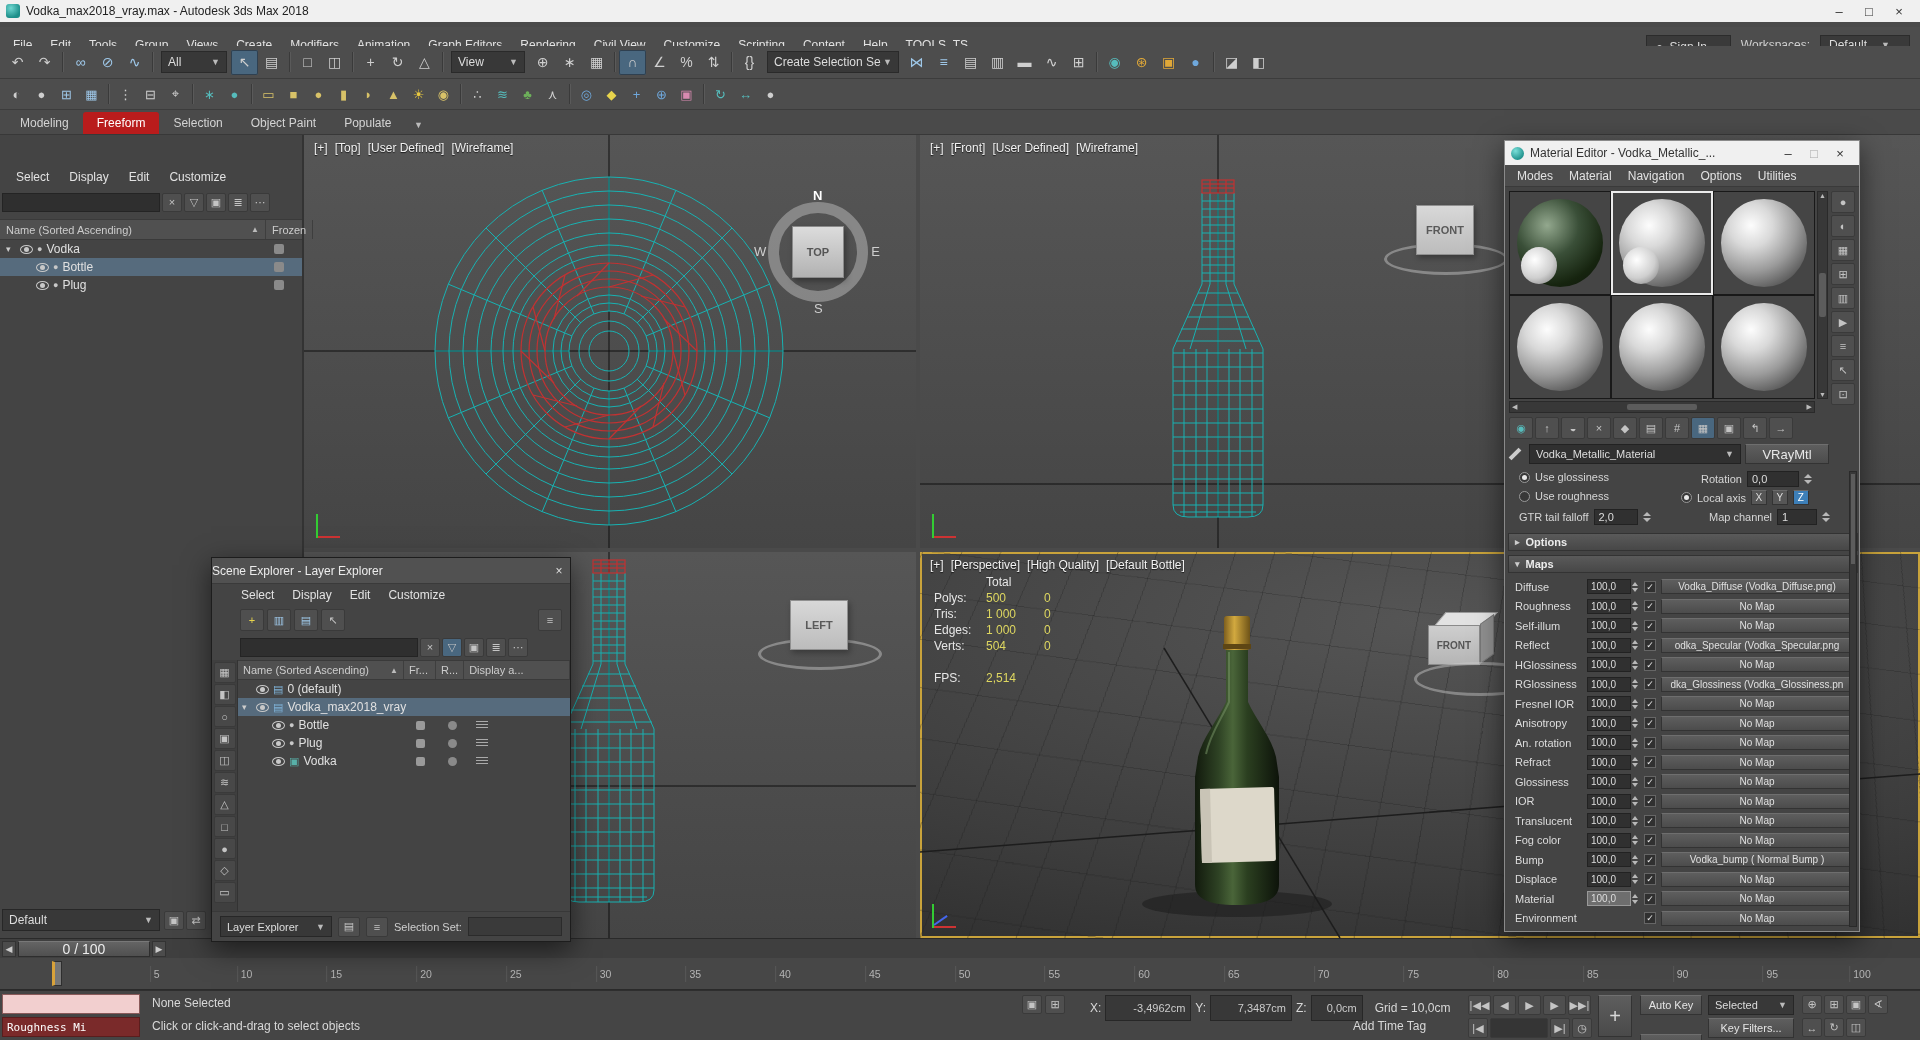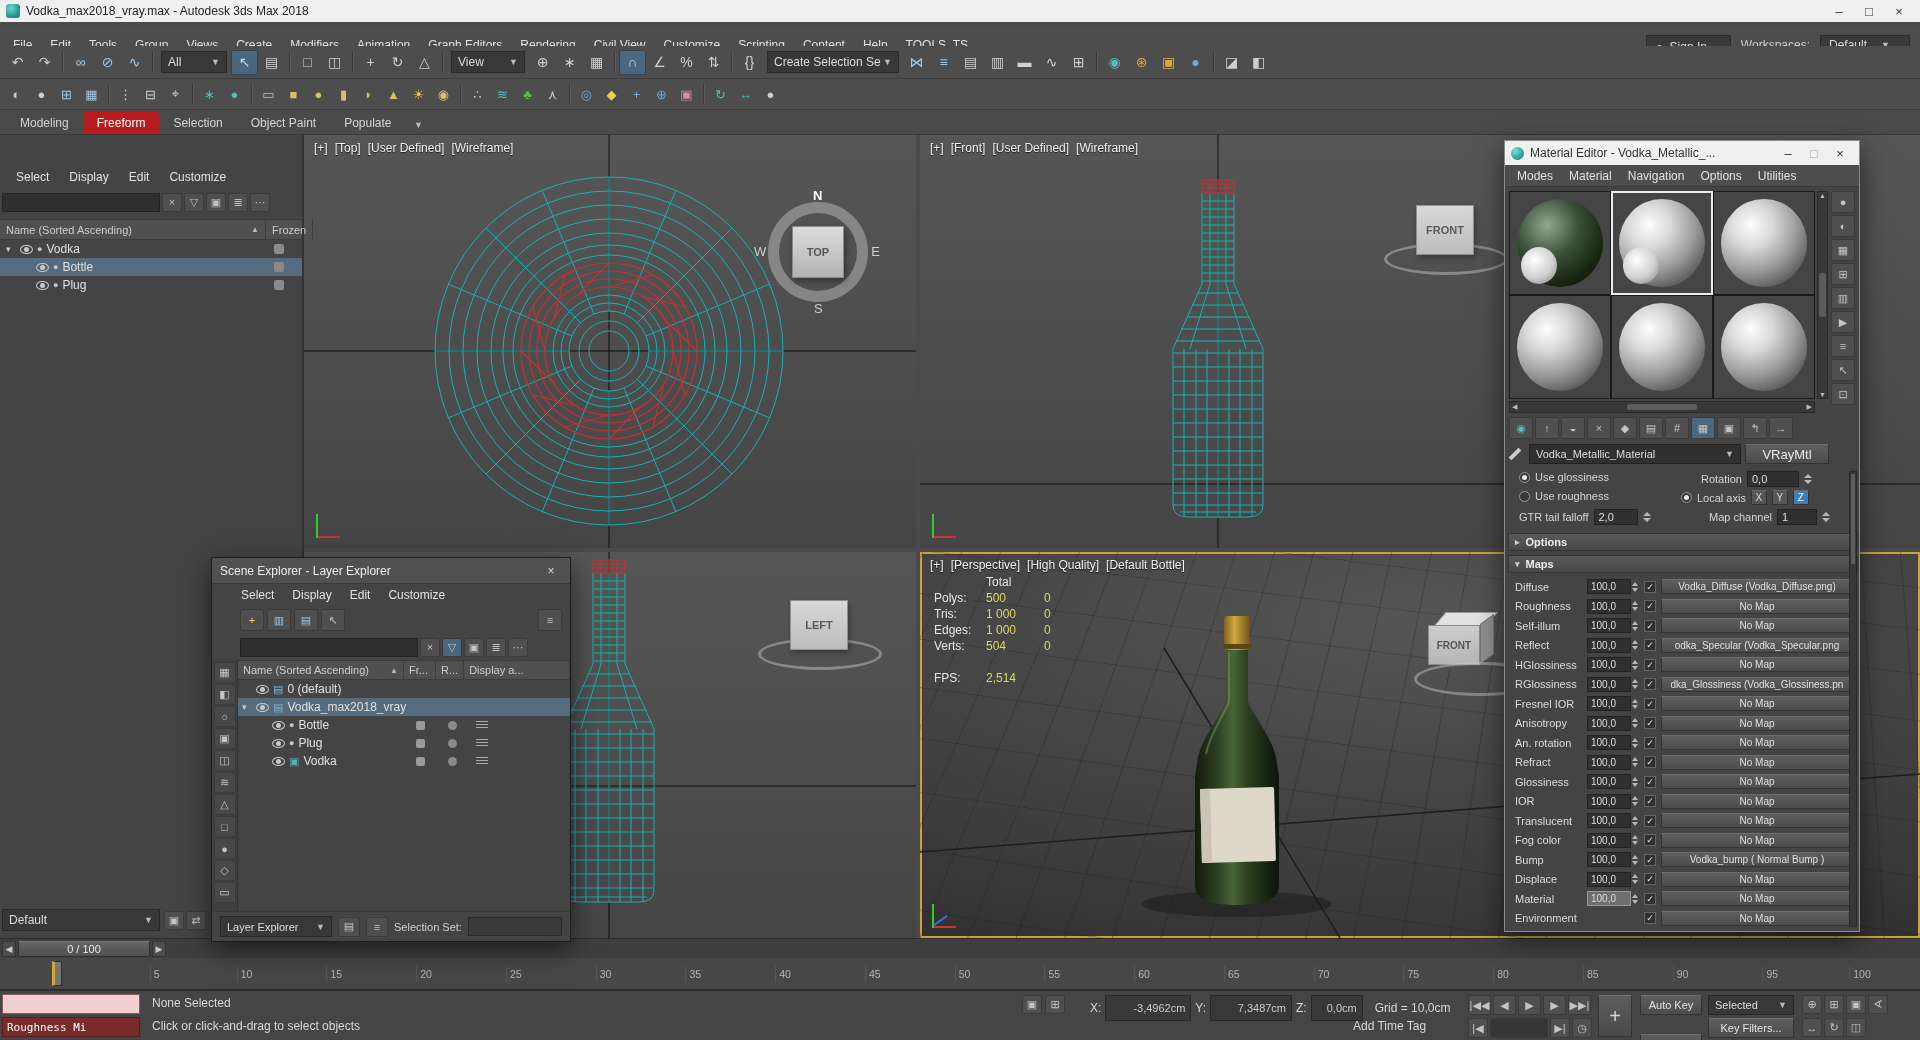--- a/index.html
+++ b/index.html
@@ -110,21 +110,21 @@
 .ticon{font-size:9px;color:#c8c8c8;flex:none}
 .row-layer .ticon{color:#7fb2d8;font-size:11px}
 .row-cont .ticon{color:#58b0a8;font-size:11px}
 .tlabel{white-space:nowrap}
 .frozen-glyph{position:absolute;left:274px;width:10px;height:10px;background:#8a8a8a;border-radius:2px}
 .preset-row{position:absolute;left:0;top:771px;width:304px;height:28px;display:flex;align-items:center;gap:4px;padding:0 2px;background:#444}
 .preset-combo{flex:0 0 158px;height:22px;background:#383838;border:1px solid #272727;display:flex;align-items:center;justify-content:space-between;padding:0 6px;color:#ddd}
 
 .float-win{position:absolute;background:#444;border:1px solid #1d1d1d;box-shadow:0 8px 26px rgba(0,0,0,.55);z-index:30}
 .lx{left:211px;top:557px;width:360px;height:385px}
-.lx-title{height:26px;background:#515151;border-bottom:1px solid #3a3a3a;display:flex;align-items:center;padding:0 8px;color:#ececec}
+.lx-title{height:26px;background:#515151;border-bottom:1px solid #3a3a3a;display:flex;align-items:center;padding:0 0;color:#ececec}
 .lx-close{margin-left:auto;width:22px;height:18px;display:flex;align-items:center;justify-content:center;color:#ddd}
 .lx-menus{display:flex;height:22px;align-items:center;padding-left:20px}
 .lx-tools{display:flex;height:28px;align-items:center;gap:3px;padding-left:28px;position:relative}
 .lx-tools .mini{width:24px;height:22px}
 .lx-tools .mini.right{position:absolute;right:8px}
 .lx-search{display:flex;align-items:center;gap:2px;padding-left:28px;height:26px}
 .lx-search .searchbox{flex:0 0 178px}
 .lx-rail{position:absolute;left:0;top:102px;width:26px;bottom:30px;background:#3f3f3f;border-right:1px solid #333;display:flex;flex-direction:column;align-items:center;padding-top:2px;gap:1px}
 .lx-rail .mini{width:22px;height:21px;background:#484848}
 .lx-header{margin-left:26px;display:flex;height:20px;background:#505050;border-top:1px solid #3a3a3a;border-bottom:1px solid #3a3a3a;align-items:center;font-size:11px;color:#ccc}
@@ -190,21 +190,21 @@
 .map-row .spin{position:absolute;left:127px}
 .map-row .spin i{border-left-width:3px;border-right-width:3px}
 .map-check{position:absolute;left:139px;width:12px;height:12px;background:#303030;border:1px solid #666;color:#e8e8e8;font-size:9px;line-height:10px;text-align:center}
 .map-btn{position:absolute;left:156px;width:192px;height:15px;background:linear-gradient(#5e5e5e,#4c4c4c);border:1px solid #333;border-top-color:#6e6e6e;color:#e0e0e0;font-size:10px;text-align:center;overflow:hidden;white-space:nowrap;font-family:"Liberation Sans",sans-serif}
 .map-row.amount-focus .map-amount{background:#6e6e6e;border-color:#999}
 .me-pscroll{position:absolute;right:2px;top:330px;bottom:4px;width:8px;background:#383838;border:1px solid #2a2a2a}
 .me-pscroll .thumb{position:absolute;left:1px;top:2px;width:4px;height:90px;background:#5c5c5c}
 
 .timeslider{position:absolute;left:0;top:938px;width:1920px;height:20px;background:#3f3f3f;border-top:1px solid #2a2a2a;display:flex;align-items:center}
 .ts-btn{width:14px;height:16px;display:flex;align-items:center;justify-content:center;color:#ccc;font-size:9px;background:#4c4c4c;border:1px solid #333;margin-left:2px}
-.ts-handle{width:132px;height:16px;margin-left:2px;background:linear-gradient(#646464,#505050);border:1px solid #2e2e2e;border-top-color:#787878;display:flex;align-items:center;justify-content:center;color:#ececec;font-size:11px}
+.ts-handle{width:132px;height:16px;margin-left:2px;background:linear-gradient(#646464,#505050);border:1px solid #2e2e2e;border-top-color:#787878;display:flex;align-items:center;justify-content:center;color:#ececec;font-size:14px}
 .trackbar{position:absolute;left:0;top:958px;width:1920px;height:32px;background:#474747;border-bottom:1px solid #2a2a2a;overflow:hidden}
 .tick{position:absolute;top:8px;height:16px;line-height:16px;font-size:10.5px;color:#b4b4b4;border-left:1px solid #585858;padding-left:3px;transform:translateX(-50%)}
 .cur-frame{position:absolute;left:52px;top:3px;width:10px;height:25px;background:#777;border:1px solid #2e2e2e;border-left:3px solid #d8a23a}
 
 .statusbar{position:absolute;left:0;top:990px;width:1920px;height:50px;background:#454545;border-top:1px solid #2e2e2e}
 .sb-abs{position:absolute;display:flex;align-items:center}
 .macro-box{left:2px;top:3px;width:138px;height:20px;background:#f2cfcf;border:1px solid #8a5a5a}
 .mxs-box{left:2px;top:26px;width:138px;height:20px;background:#7a2a2a;border:1px solid #5a1d1d;color:#fff;font-family:"DejaVu Sans Mono",monospace;font-size:11px;padding:0 4px}
 .sb-text{color:#d8d8d8}
 .sb-field{height:26px;background:#383838;border:1px solid #272727;color:#ccc;display:flex;align-items:center;justify-content:flex-end;padding:0 5px;font-size:11px}

